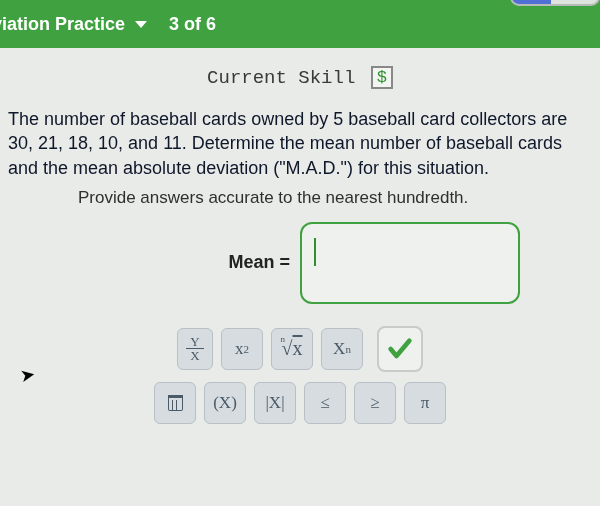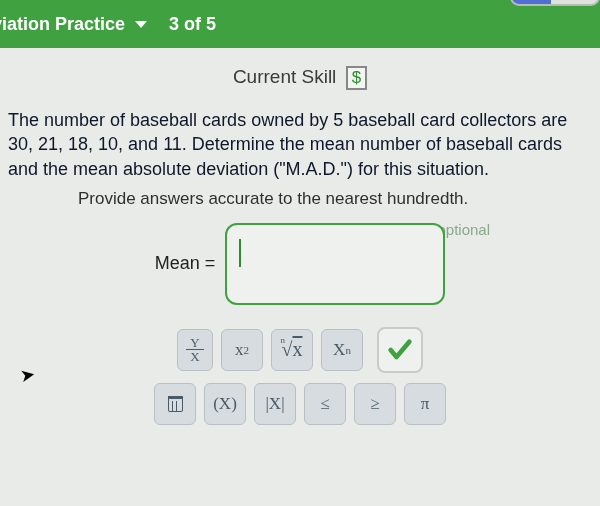--- a/index.html
+++ b/index.html
@@ -50,20 +50,21 @@
     width: 45%;
   }
   .content {
     padding: 18px 8px 0 8px;
   }
   .skill-row {
     text-align: center;
     font-size: 19px;
     color: #3a3a3a;
     margin-bottom: 18px;
+    font-family: Liberation Mono, monospace;
   }
   .dollar-badge {
     display: inline-block;
     border: 2px solid #888;
     padding: 0 4px;
     font-size: 17px;
     color: #2f8f2f;
     background: #f3f5f3;
     vertical-align: middle;
     margin-left: 4px;
@@ -89,23 +90,24 @@
   .label-optional {
     position: absolute;
     right: 30px;
     top: -2px;
     font-size: 15px;
     color: #8aa88a;
   }
   .answer-row {
     display: flex;
     align-items: center;
-    justify-content: center;
+    justify-content: flex-end;
     gap: 10px;
     margin-top: 14px;
+    font-weight: bold;
   }
   .mean-label {
     font-size: 18px;
     color: #222;
   }
   .answer-box {
     width: 220px;
     height: 82px;
     border: 2px solid #3fa13f;
     border-radius: 12px;
@@ -185,21 +187,21 @@
   .trash-lines::before { content:""; position:absolute; left:3px; top:2px; width:1.5px; height:10px; background:#4a5a66; box-shadow: 4px 0 #4a5a66; }
 </style>
 </head>
 <body>
 
 <div class="topbar">
   <div class="topbar-title">
     <span>eviation Practice</span>
     <span class="caret-down"></span>
   </div>
-  <div class="progress-text">3 of 5</div>
+  <div class="progress-text">3 of 6</div>
   <div class="progress-pill">
     <div class="progress-fill"></div>
   </div>
 </div>
 
 <div class="content">
 
   <div class="skill-row">
     <span>Current Skill</span>
     <span class="dollar-badge">$</span>

